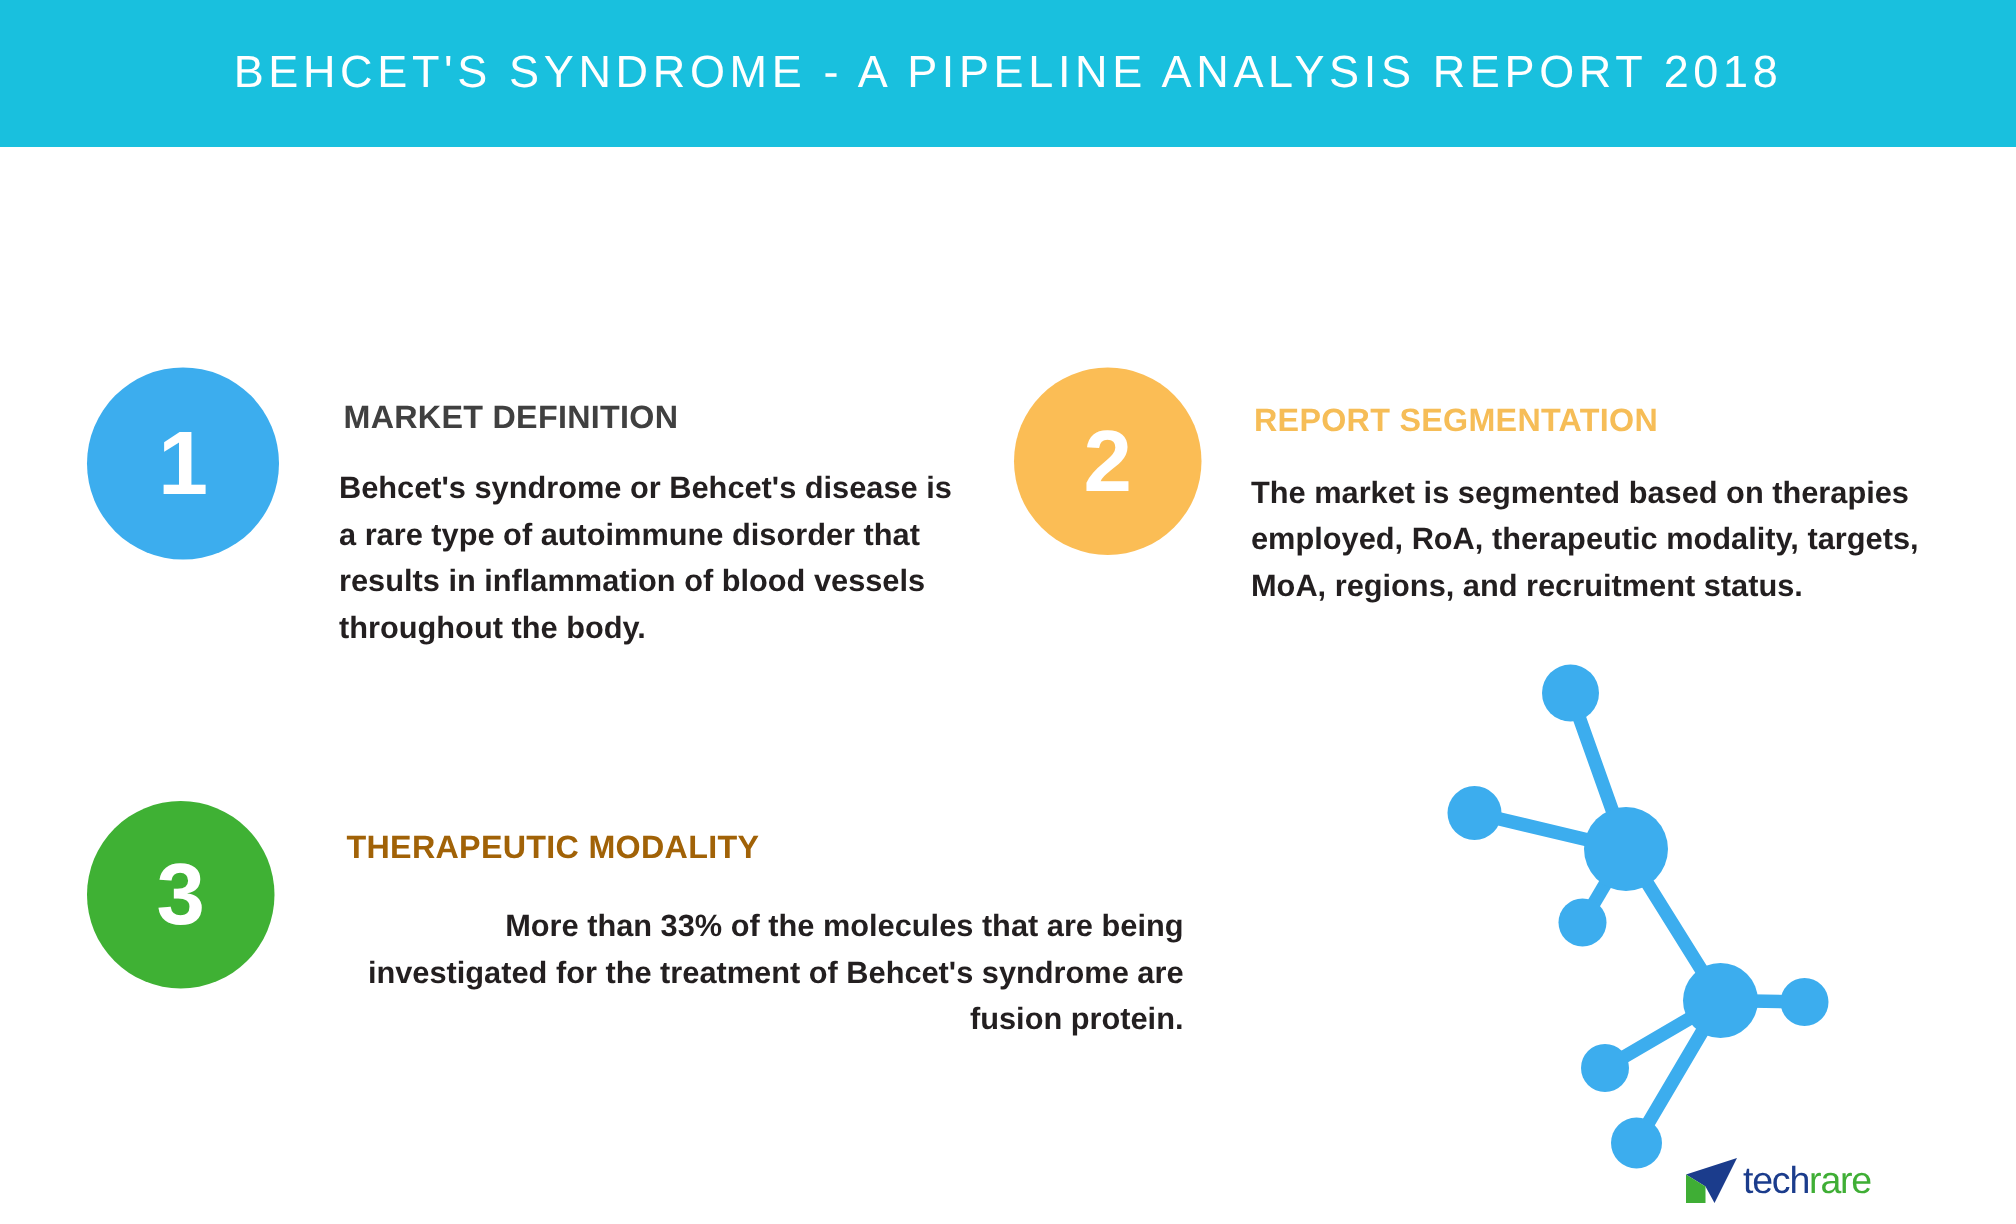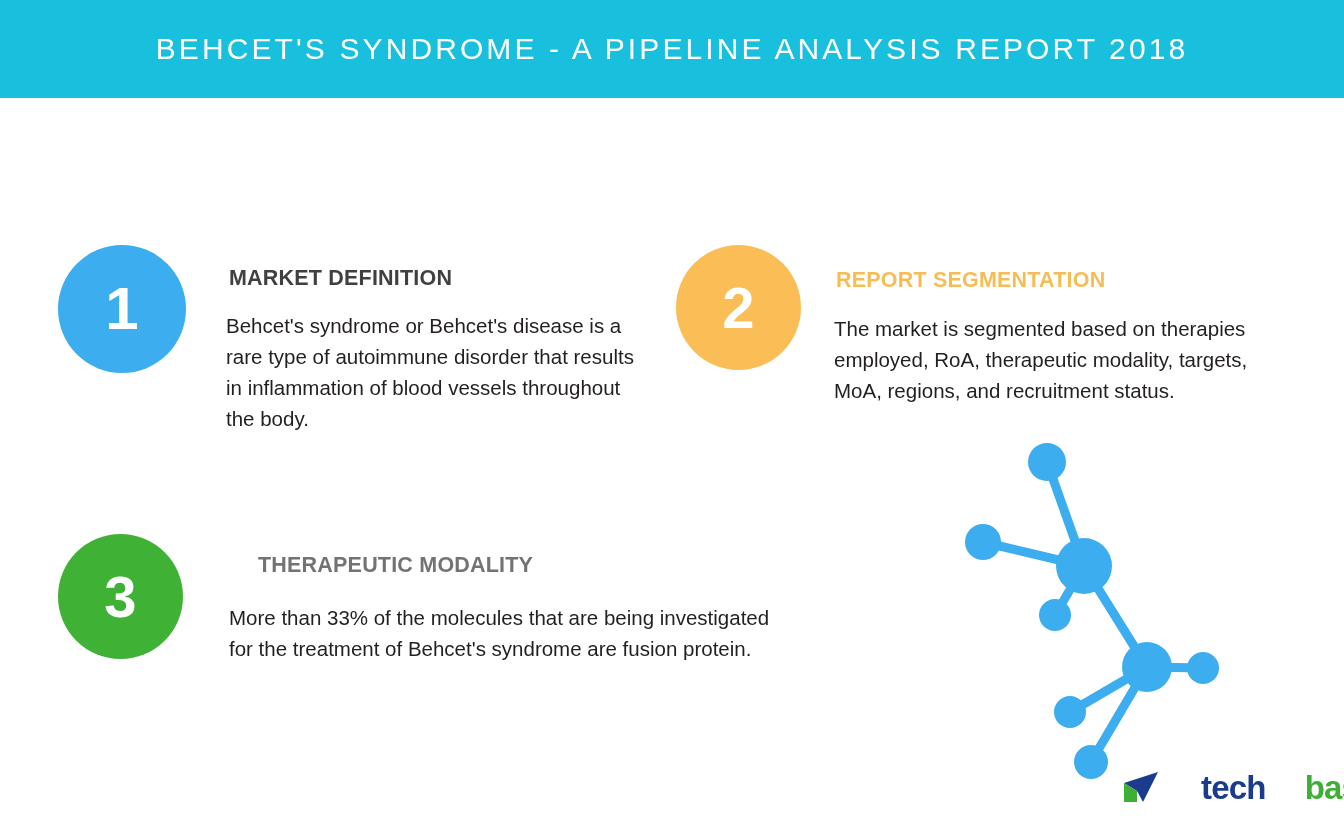--- a/index.html
+++ b/index.html
@@ -59,39 +59,39 @@
   .sec-heading {
     position: absolute;
     font-size: 21.5px;
     font-weight: bold;
     letter-spacing: 0.2px;
     white-space: nowrap;
   }
   .sec-body {
     position: absolute;
     font-size: 20.5px;
-    font-weight: normal;
+    font-weight: bold;
     color: #231F20;
     line-height: 1.52;
   }
 
   
   #sec1-circle { left: 58px;  top: 245px; width: 128px; height: 128px; background: #3CADEE; font-size: 60px; }
   #sec1-heading { left: 229px; top: 266px; color: #404040; }
   #sec1-body    { left: 226px; top: 310px; width: 420px; }
 
   
   #sec2-circle { left: 676px; top: 245px; width: 125px; height: 125px; background: #FBBD55; font-size: 58px; }
   #sec2-heading { left: 836px; top: 268px; color: #F6BD57; }
   #sec2-body    { left: 834px; top: 313px; width: 450px; }
 
   
   #sec3-circle { left: 58px;  top: 534px; width: 125px; height: 125px; background: #3FB134; font-size: 58px; }
-  #sec3-heading { left: 231px; top: 553px; color: #737373; margin-left: 27px; }
-  #sec3-body    { left: 229px; top: 602px; width: 560px; }
+  #sec3-heading { left: 231px; top: 553px; color: #a16207; }
+  #sec3-body    { left: 229px; top: 602px; width: 560px; text-align: right; }
 
   
   #molecule {
     position: absolute;
     left: 950px;
     top: 435px;
     width: 285px;
     height: 355px;
   }
 
@@ -100,25 +100,24 @@
     position: absolute;
     left: 1122px;
     top: 766px;
     width: 200px;
     height: 42px;
     display: flex;
     align-items: center;
   }
   #logo-mark { width: 40px; height: 34px; flex: 0 0 auto; }
   .logo-word {
-    font-size: 33px;
-    font-weight: bold;
+    font-size: 25px;
+    font-weight: normal;
     letter-spacing: -0.8px;
     line-height: 1;
-    margin-left: 39px;
   }
   #logo-tech  { color: #1B3C8C; }
   #logo-navio { color: #3FAE35; }
 </style>
 </head>
 <body>
 
 <div class="header-band"></div>
 <div class="header-title">BEHCET'S SYNDROME - A PIPELINE ANALYSIS REPORT 2018</div>
 
@@ -161,14 +160,14 @@
     <circle cx="141" cy="327" r="17"></circle>
   </g>
 </svg>
 
 <div id="logo">
   <svg id="logo-mark" viewBox="0 0 40 34">
     <path d="M2 13 L36 2 L21 32 L15 21 Z" fill="#1B3C8C"></path>
     <path d="M2 13 L15 21 L15 32 L2 32 Z" fill="#3FAE35"></path>
   </svg>
   <span class="logo-word" id="logo-tech">tech</span>
-  <span class="logo-word" id="logo-navio">based</span>
+  <span class="logo-word" id="logo-navio">rare</span>
 </div>
 
 </body></html>

